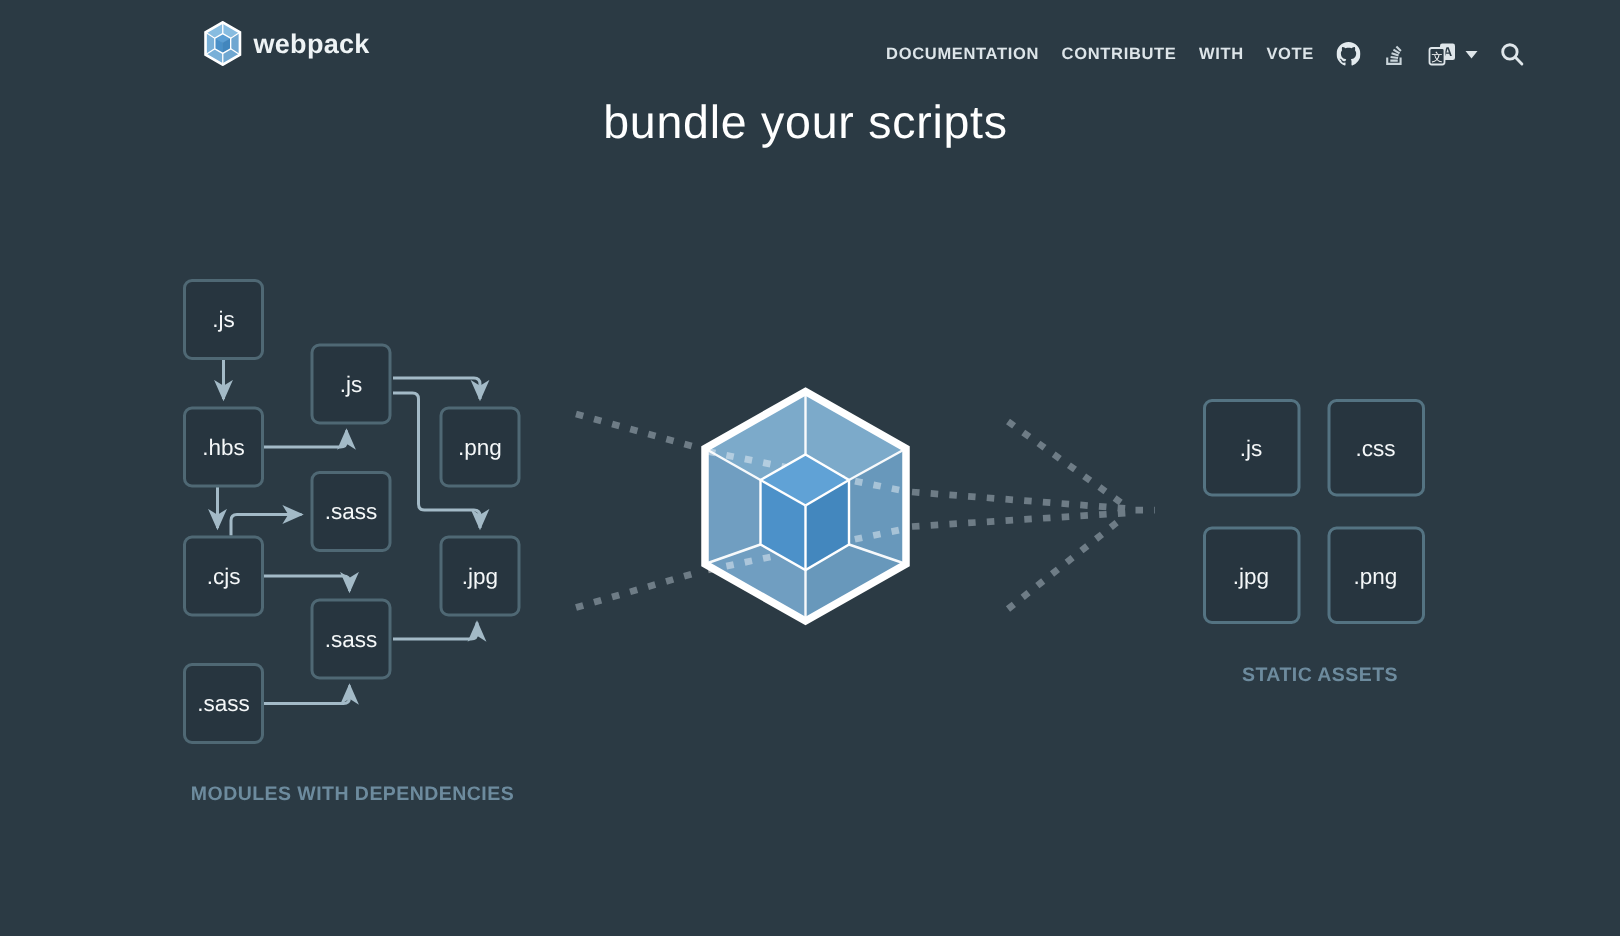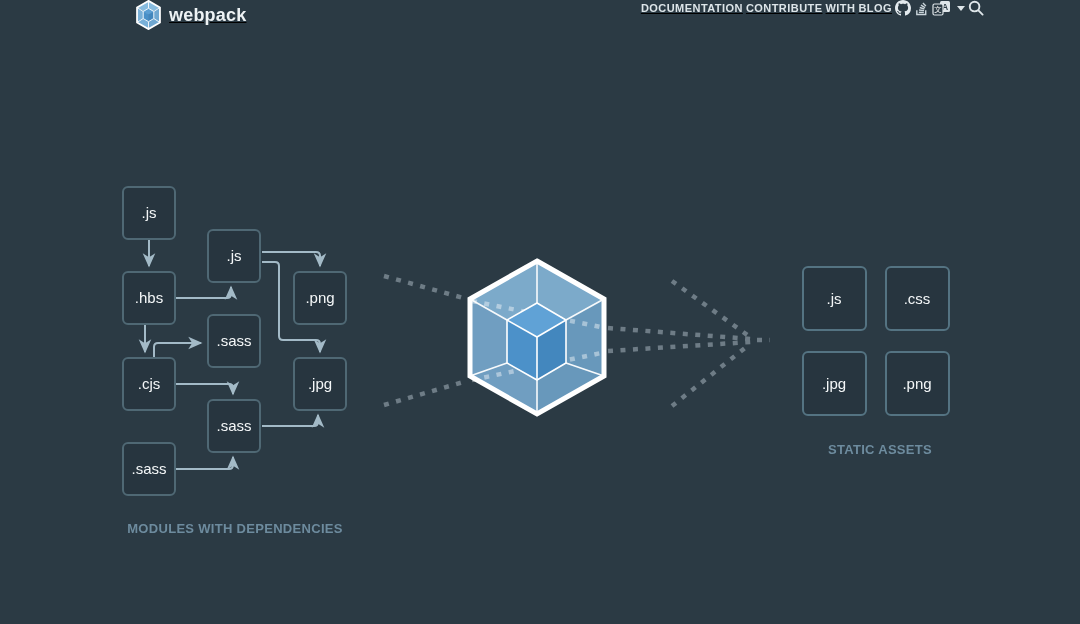--- a/index.html
+++ b/index.html
@@ -2,25 +2,25 @@
 <html><head>
 <meta charset="utf-8">
 <style>
   html,body{margin:0;padding:0;}
   body{width:1080px;height:624px;overflow:hidden;background:#2b3a44;
        font-family:"Liberation Sans",sans-serif;}
   .page{position:relative;width:1080px;height:624px;background:#2b3a44;}
 
   
   .nav{position:absolute;top:0;left:0;right:0;height:44px;
-       display:flex;justify-content:space-between;align-items:flex-start;
-       padding:0 96px 0 135px;box-sizing:border-box;text-decoration:underline;}
+       display:flex;justify-content:space-between;align-items:flex-end;
+       padding:0 64px 0 135px;box-sizing:border-box;}
   .brand{display:flex;align-items:center;gap:7px;cursor:pointer;}
   .brand-name{font-size:18px;font-weight:700;color:#eef3f5;letter-spacing:.2px;}
-  .nav-right{display:flex;align-items:center;gap:3px;}
+  .nav-right{display:flex;align-items:center;gap:15px;}
   .nav-link{font-size:11px;font-weight:700;color:#dde5e9;letter-spacing:.45px;
             text-decoration:none;cursor:pointer;}
   .nav-icon{display:flex;align-items:center;cursor:pointer;}
   .caret{width:0;height:0;border-left:4px solid transparent;border-right:4px solid transparent;
          border-top:5px solid #dfe6ea;margin-left:5px;}
 
   
   .hero-title{position:absolute;top:64px;left:0;width:1074px;margin:0;
               text-align:center;font-size:31px;font-weight:300;color:#ffffff;
               letter-spacing:.5px;}
@@ -64,21 +64,21 @@
         <polygon points="21,13 21,21 15,24.5 15,16.5" fill="#4286bd"></polygon>
         <polygon points="15,9.5 21,13 21,21 15,24.5 9,21 9,13" fill="none" stroke="#ffffff" stroke-width="1"></polygon>
       </svg>
       <span class="brand-name">webpack</span>
     </div>
 
     <div class="nav-right">
       <a class="nav-link">DOCUMENTATION</a>
       <a class="nav-link">CONTRIBUTE</a>
       <a class="nav-link">WITH</a>
-      <a class="nav-link">BLOG</a>
+      <a class="nav-link">VOTE</a>
 
       <span class="nav-icon">
         <svg width="16" height="16" viewBox="0 0 16 16" fill="#e3eaee">
           <path d="M8 0C3.58 0 0 3.58 0 8c0 3.54 2.29 6.53 5.47 7.59.4.07.55-.17.55-.38 0-.19-.01-.82-.01-1.49-2.01.37-2.53-.49-2.69-.94-.09-.23-.48-.94-.82-1.13-.28-.15-.68-.52-.01-.53.63-.01 1.08.58 1.23.82.72 1.21 1.87.87 2.33.66.07-.52.28-.87.51-1.07-1.78-.2-3.64-.89-3.64-3.95 0-.87.31-1.59.82-2.15-.08-.2-.36-1.02.08-2.12 0 0 .67-.21 2.2.82.64-.18 1.32-.27 2-.27s1.36.09 2 .27c1.53-1.04 2.2-.82 2.2-.82.44 1.1.16 1.92.08 2.12.51.56.82 1.27.82 2.15 0 3.07-1.87 3.75-3.65 3.95.29.25.54.73.54 1.48 0 1.07-.01 1.93-.01 2.2 0 .21.15.46.55.38A8.01 8.01 0 0 0 16 8c0-4.42-3.58-8-8-8z"></path>
         </svg>
       </span>
 
       <span class="nav-icon">
         <svg width="15" height="16" viewBox="0 0 16 17" fill="none" stroke="#c9d4da" stroke-width="1.5">
           <path d="M3,11 V15.5 H12.5 V11"></path>
@@ -102,20 +102,21 @@
 
       <span class="nav-icon">
         <svg width="16" height="16" viewBox="0 0 16 16" fill="none" stroke="#dfe6ea" stroke-width="1.9" stroke-linecap="round">
           <circle cx="6.6" cy="6.6" r="4.8"></circle>
           <line x1="10.4" y1="10.4" x2="14.6" y2="14.6"></line>
         </svg>
       </span>
     </div>
   </div>
 
+  <h1 class="hero-title">bundle your scripts</h1>
 
   <svg class="diagram" width="1080" height="624" viewBox="0 0 1080 624">
     <defs>
       <marker id="arrowhead" viewBox="0 0 10 10" refX="8.5" refY="5" markerWidth="7.5" markerHeight="7.5" orient="auto">
         <path d="M0,0.8 L9.5,5 L0,9.2 L2.6,5 z" fill="#a3bac7"></path>
       </marker>
     </defs>
 
     <g>
       <path class="dash-gray" d="M384,276 L467,299"></path>

